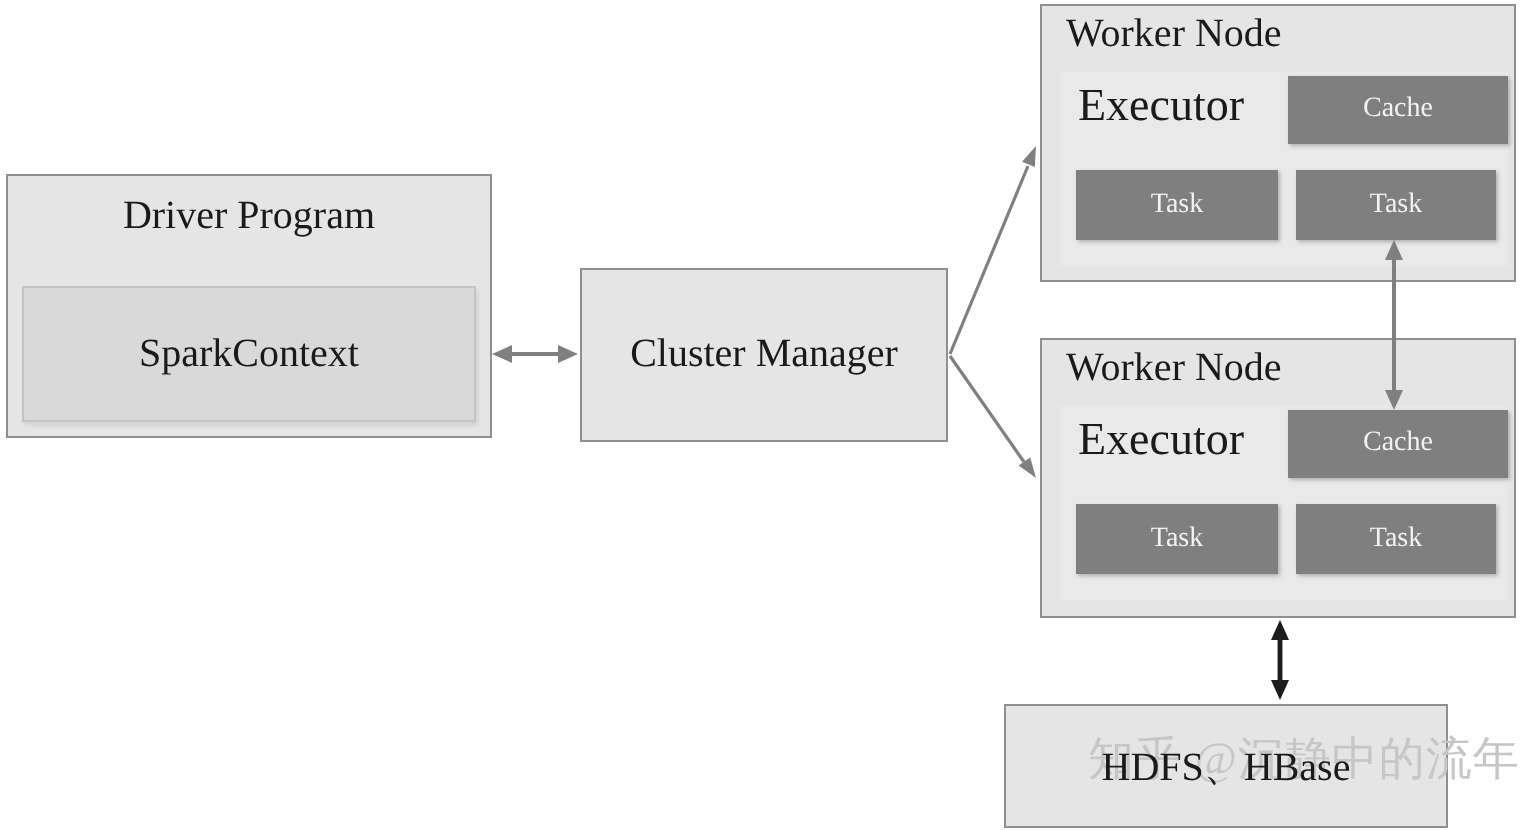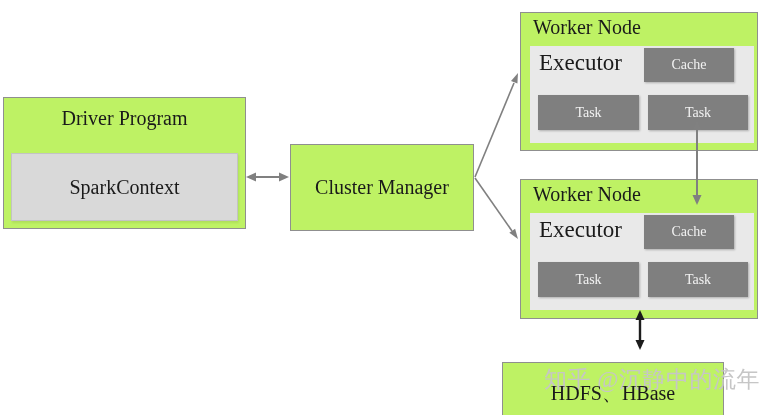--- a/index.html
+++ b/index.html
@@ -1,21 +1,21 @@
 <!DOCTYPE html>
 <html style="--dark-box: #7f7f7f; --executor-bg: #e9e9e9; --sparkcontext-bg: #d9d9d9; --box-border: #8f8f8f; --inner-border: #c3c3c3; --arrow-gray: #808080; --arrow-black: #1c1c1c; --watermark: #c6c6c6; --box-text-light: #f2f2f2; --text: #1a1a1a;"><head>
 <meta charset="utf-8">
 <style>
   html,body{margin:0;padding:0;background:#fff;}
   .canvas{
     position:relative;width:761px;height:415px;background:#fff;
     font-family:"Liberation Serif","DejaVu Serif",serif;
     color:var(--text,#1a1a1a);overflow:hidden;
   }
-  .box{position:absolute;background:#bef264;border:1px solid var(--box-border,#8f8f8f);box-sizing:border-box;margin-top:10px;}
+  .box{position:absolute;background:#e5e5e5;border:1px solid var(--box-border,#8f8f8f);box-sizing:border-box;}
   .center{display:flex;align-items:center;justify-content:center;}
 
   
   .driver{left:3px;top:87px;width:243px;height:132px;}
   .driver-title{position:absolute;left:0;top:9px;width:100%;text-align:center;font-size:20px;}
   .sparkcontext{position:absolute;left:7px;top:55px;width:227px;height:68px;
     background:var(--sparkcontext-bg,#d9d9d9);border:1px solid var(--inner-border,#c3c3c3);
     box-sizing:border-box;font-size:20px;box-shadow:1px 2px 2px rgba(0,0,0,0.08);}
 
   
@@ -24,21 +24,21 @@
   
   .worker{width:238px;height:139px;}
   .worker-1{left:520px;top:2px;}
   .worker-2{left:520px;top:169px;height:140px;}
   .worker-title{position:absolute;left:12px;top:3px;font-size:20px;}
   .executor{position:absolute;left:9px;top:33px;width:224px;height:97px;
     background:var(--executor-bg,#e9e9e9);}
   .executor-label{position:absolute;left:9px;top:4px;font-size:23px;}
   .darkbox{position:absolute;background:var(--dark-box,#7f7f7f);color:var(--box-text-light,#f2f2f2);
     box-shadow:1px 1px 2px rgba(0,0,0,0.25);}
-  .cache{left:114px;top:2px;width:90px;height:34px;font-size:14px;font-family:Liberation Serif, serif;}
+  .cache{left:114px;top:2px;width:110px;height:34px;font-size:14px;font-family:Liberation Serif, serif;}
   .task-a{left:8px;top:49px;width:101px;height:35px;font-size:14px;}
   .task-b{left:118px;top:49px;width:100px;height:35px;font-size:14px;}
 
   
   .storage{left:502px;top:352px;width:222px;height:62px;font-size:20px;}
   .storage-label{position:relative;z-index:3;}
   .watermark{position:absolute;left:544px;top:364px;z-index:2;font-size:23px;
     letter-spacing:0.5px;color:var(--watermark,#c6c6c6);white-space:nowrap;
     font-family:"Liberation Serif","DejaVu Serif",serif;}
 

